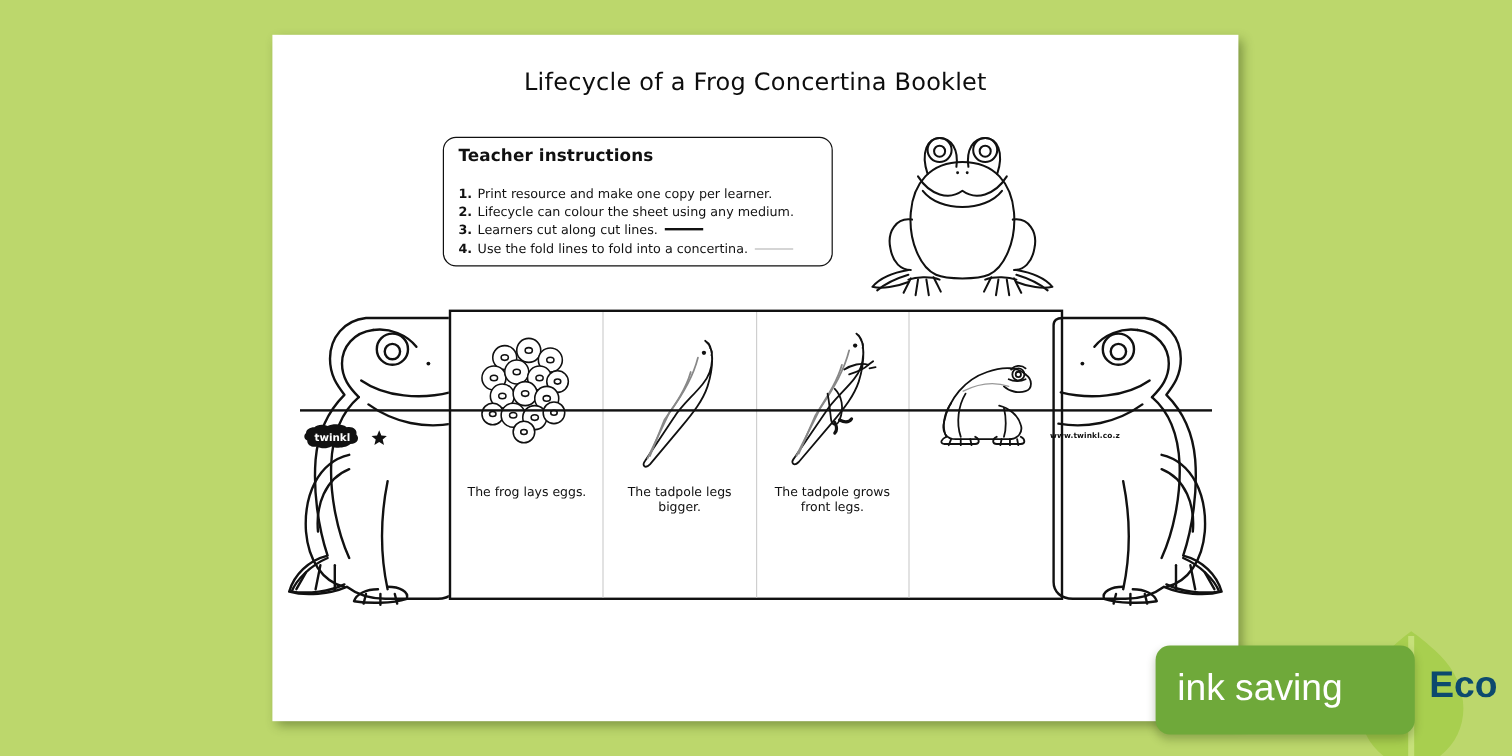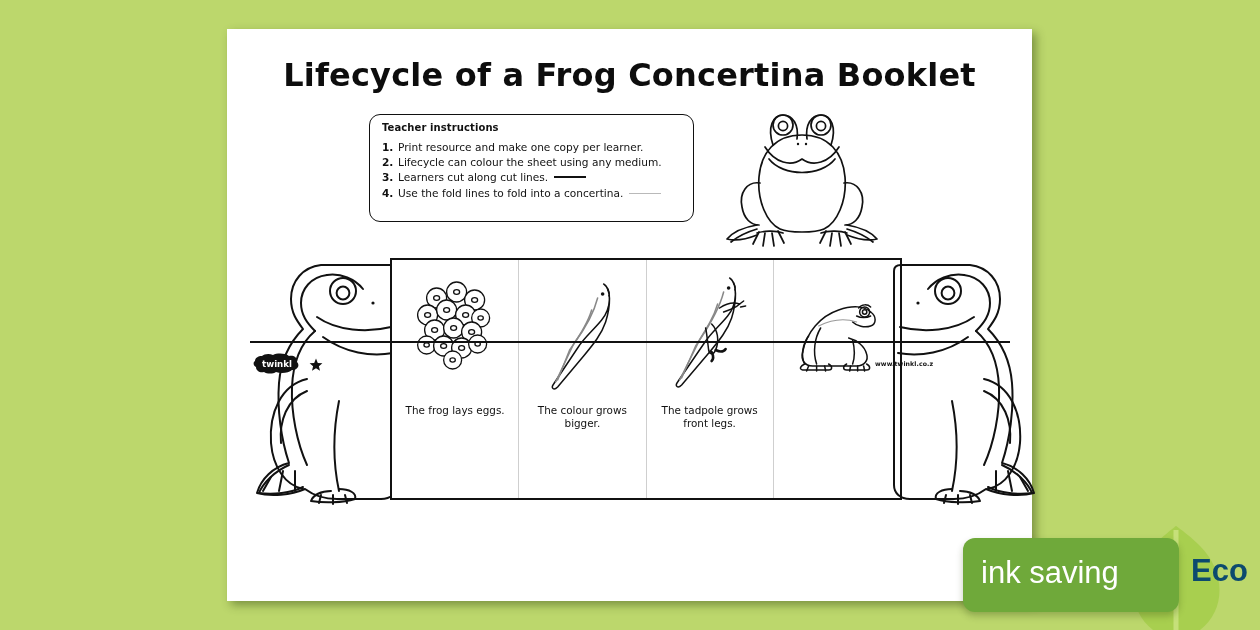--- a/index.html
+++ b/index.html
@@ -14,52 +14,52 @@
   .sheet{
     position:absolute;left:227px;top:29px;width:805px;height:572px;
     background:#ffffff;
     box-shadow:4px 4px 9px rgba(40,60,10,.45);
   }
 
   
   .title{
     position:absolute;left:0;top:27px;width:805px;text-align:center;
     font-family:"DejaVu Sans",sans-serif;
-    font-weight:bold;font-size:32px;letter-spacing:.2px;color:#0d0d0d;
+    font-weight:normal;font-size:20px;letter-spacing:.2px;color:#0d0d0d;
   }
 
   
   .instr-box{
     position:absolute;left:142px;top:85px;width:325px;height:108px;
     border:1.6px solid #111;border-radius:11px;background:#fff;
     padding:7px 10px 0 12px;box-sizing:border-box;
   }
   .instr-title{
     font-family:"DejaVu Sans",sans-serif;font-weight:bold;
-    font-size:10px;color:#111;margin-bottom:8px;letter-spacing:.1px;
+    font-size:14px;color:#111;margin-bottom:18px;letter-spacing:.1px;
   }
   .instr-row{display:flex;align-items:baseline;margin-top:3.2px;}
   .instr-num{
     font-family:"DejaVu Sans",sans-serif;font-weight:bold;
     font-size:10.6px;color:#111;width:16px;flex:none;
   }
   .instr-text{
     font-family:"DejaVu Sans",sans-serif;font-size:10.6px;color:#111;
     white-space:nowrap;
   }
   .cut-sample{display:inline-block;width:32px;height:0;border-top:2.6px solid #111;
     vertical-align:middle;margin-left:6px;position:relative;top:-3px;}
   .fold-sample{display:inline-block;width:32px;height:0;border-top:1.2px solid #b9b9b9;
     vertical-align:middle;margin-left:6px;position:relative;top:-3px;}
 
   
   .top-frog{position:absolute;left:490px;top:72px;width:170px;height:150px;}
 
   
-  .band{position:absolute;left:16px;top:222px;width:953px;height:255px;}
+  .band{position:absolute;left:0px;top:222px;width:953px;height:255px;}
   .cover-frog{position:absolute;top:0;width:152px;height:255px;}
   .cover-left{left:8px;}
   .cover-right{left:645px;transform:scaleX(-1);}
 
   .strip{
     position:absolute;left:147px;top:7px;width:512px;height:242px;
     border:2.6px solid #111;background:#fff;box-sizing:border-box;
     display:flex;
   }
   .panel{
@@ -271,21 +271,21 @@
             <svg viewBox="0 0 85 140" fill="none" stroke="#111" stroke-width="1.5" stroke-linecap="round" stroke-linejoin="round">
               <path d="M64 24 C72 30 72 48 62 60 C54 70 44 78 38 88
                        L14 124 C11 128 14 131 18 127 L44 96
                        C54 84 62 74 66 62 C71 46 72 28 64 24 Z"></path>
               <path d="M58 38 C54 54 46 68 34 84 L16 122" stroke="#888"></path>
               <path d="M52 50 C48 64 40 76 30 90 L18 120" stroke="#888"></path>
               <circle cx="63" cy="34" r="1.8" fill="#111" stroke="none"></circle>
               <path d="M68 30 C70 32 70 34 69 36" stroke="#111" stroke-width="1.1"></path>
             </svg>
           </div>
-          <div class="panel-cap">The colour grows bigger.</div>
+          <div class="panel-cap">The tadpole legs bigger.</div>
         </div>
 
 
         <div class="panel">
           <div class="panel-art">
             <svg viewBox="0 0 85 140" fill="none" stroke="#111" stroke-width="1.5" stroke-linecap="round" stroke-linejoin="round">
               <path d="M62 18 C70 24 70 44 60 56 C52 66 42 74 36 84
                        L10 122 C7 126 10 129 14 125 L42 92
                        C52 80 60 70 64 58 C69 42 70 22 62 18 Z"></path>
               <path d="M56 32 C52 48 44 62 32 80 L12 120" stroke="#888"></path>

